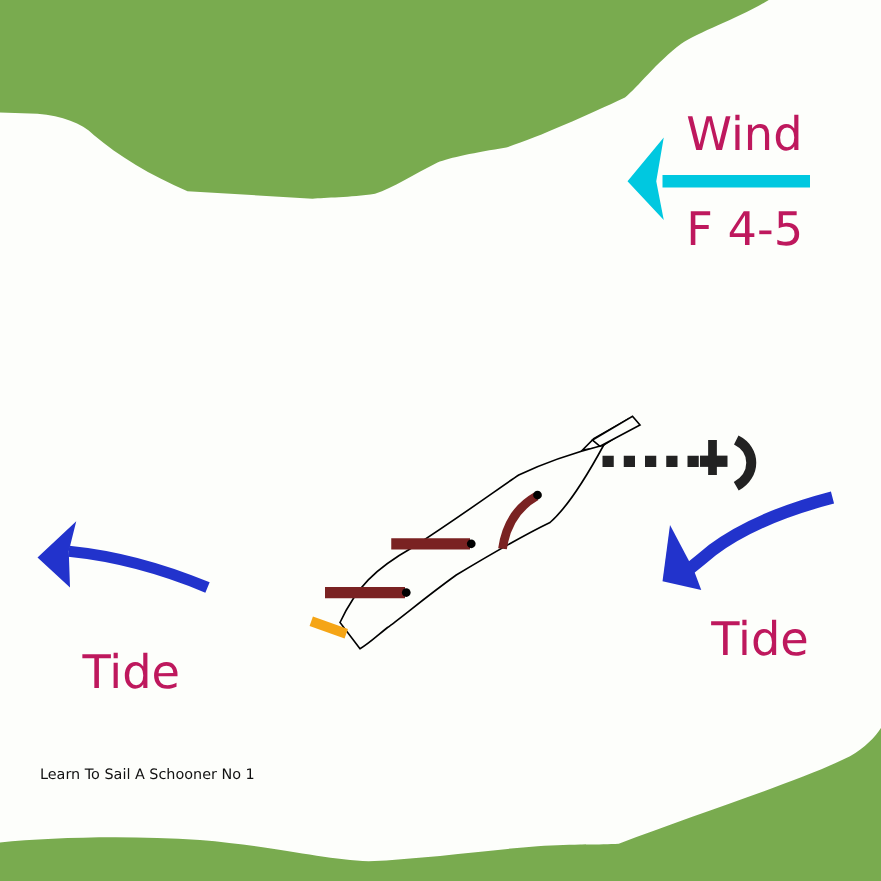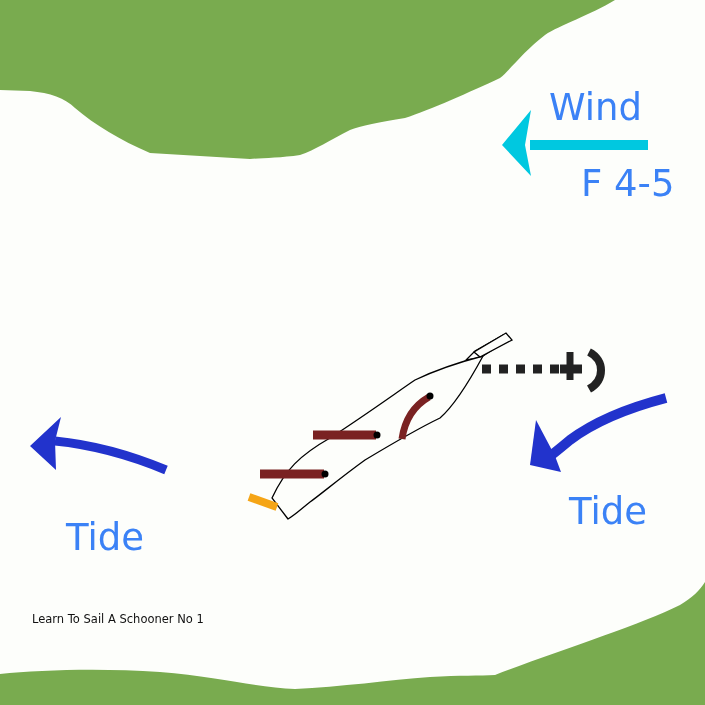--- a/index.html
+++ b/index.html
@@ -1,18 +1,18 @@
 <!DOCTYPE html>
 <html><head>
   <meta charset="utf-8">
   <style>
     html, body { margin: 0; padding: 0; }
     body { width: 705px; height: 705px; overflow: hidden; background: #fdfefb; position: relative; }
     #scene { position: absolute; left: 0; top: 0; }
-    .lbl { position: absolute; color: #3b82f6; font-family: "DejaVu Sans", sans-serif; line-height: 1; white-space: nowrap; }
+    .lbl { position: absolute; color: #be185d; font-family: "DejaVu Sans", sans-serif; line-height: 1; white-space: nowrap; }
     .big { font-size: 37px; }
     .caption { position: absolute; left: 32px; top: 613px; font-family: "DejaVu Sans", sans-serif; font-size: 11.5px; line-height: 13.5px; color: #111; }
     .caption div { white-space: nowrap; }
   </style>
 </head>
 <body>
 
 <svg id="scene" width="705" height="705" viewBox="0 0 705 705">
 
   <path fill="#79ab4f" d="M0,0 L615,0 C590,15 560,25 545,35 C525,50 510,70 500,78 C470,92 430,110 405,118 C380,122 360,126 350,130 C330,140 315,150 300,155 C280,158 260,158 250,159 L150,153 C120,140 95,125 75,108 C65,98 50,93 30,91 L0,90 Z"></path>
@@ -61,19 +61,19 @@
   </g>
   <g>
     <line x1="260" y1="474" x2="324" y2="474" stroke="#7a2222" stroke-width="9"></line>
     <circle cx="325" cy="474" r="3.5" fill="#000"></circle>
   </g>
 
   <line x1="249" y1="497" x2="277" y2="507" stroke="#f5a516" stroke-width="8"></line>
 </svg>
 
 <div class="lbl big" style="left:549px;top:89px;">Wind</div>
-<div class="lbl big" style="left:549px;top:165px;margin-left:32px;">F 4-5</div>
+<div class="lbl big" style="left:549px;top:165px;">F 4-5</div>
 <div class="lbl big" style="left:66px;top:519px;">Tide</div>
 <div class="lbl big" style="left:569px;top:493px;">Tide</div>
 
 <div class="caption">
   <div>Learn To Sail A Schooner No 1</div>
 </div>
 
 </body></html>

